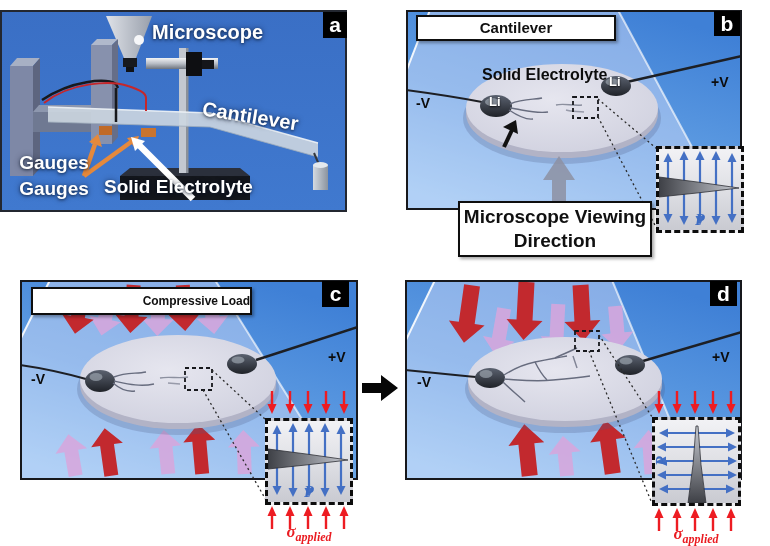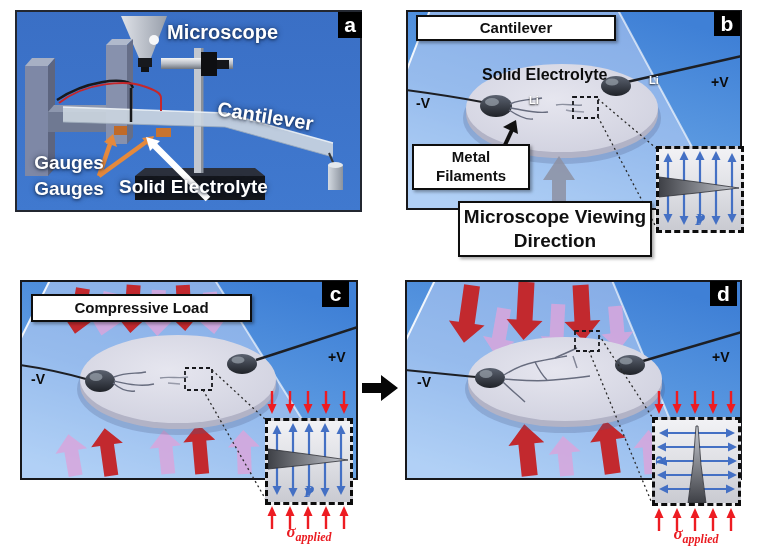--- a/index.html
+++ b/index.html
@@ -8,38 +8,38 @@
   .panel{position:absolute;z-index:1;}
   .panel svg.scene{position:absolute;left:0;top:0;}
   .wbox{position:absolute;background:#ffffff;border:2px solid #0e0e0e;display:flex;
         align-items:center;justify-content:center;text-align:center;font-weight:bold;color:#101010;
         box-shadow:2px 2px 3px rgba(0,0,0,.35);line-height:1.25;z-index:4;}
   .ptag{position:absolute;background:#000;color:#fff;font-weight:bold;font-size:21px;
         display:flex;align-items:center;justify-content:center;z-index:5;}
   .wlab{position:absolute;color:#fff;font-weight:bold;
         text-shadow:0 1px 3px rgba(5,15,35,.7),0 0 6px rgba(5,15,35,.45);z-index:4;white-space:nowrap;}
   .blab{position:absolute;color:#0c0c0c;font-weight:bold;z-index:4;white-space:nowrap;}
-  .li{position:absolute;color:#fff;font-weight:bold;font-size:11px;z-index:4;
-      text-shadow:0 1px 2px rgba(0,0,0,.9);margin-left:40px;}
+  .li{position:absolute;color:#fff;font-weight:bold;font-size:13px;z-index:4;
+      text-shadow:0 1px 2px rgba(0,0,0,.9);}
   .inset{position:absolute;box-sizing:border-box;border:3px dashed #0d0d0d;z-index:3;
          background:linear-gradient(180deg,#f2f2f5 0%,#dddee3 55%,#c9cad1 100%);}
   .pol{position:absolute;color:#3e6cc2;font-family:"Liberation Serif",serif;
        font-style:italic;font-weight:bold;font-size:16px;z-index:4;}
   .sigma{position:absolute;color:#ea1b21;font-family:"Liberation Serif",serif;font-style:italic;
          font-weight:bold;font-size:17px;text-align:center;z-index:4;}
   .sigma sub{font-size:12px;}
   .ovl{position:absolute;z-index:3;}
   #connectors{position:absolute;left:0;top:0;z-index:2;pointer-events:none;}
 </style>
 </head>
 <body>
 
 <div id="stage">
 
-  <div class="panel" style="left:15px;top:10px;width:347px;height:142px;">
+  <div class="panel" style="left:0;top:10px;width:347px;height:142px;">
     <svg class="scene" width="347" height="202" viewBox="0 0 347 202">
       <defs>
         <linearGradient id="aBg" x1="0" y1="0" x2="0" y2="1">
           <stop offset="0" stop-color="#3a6fc5"></stop>
             <stop offset="1" stop-color="#4079cf"></stop>
         </linearGradient>
         <linearGradient id="aCone" x1="0" y1="0" x2="1" y2="0">
           <stop offset="0" stop-color="#dfe2e8"></stop>
             <stop offset="1" stop-color="#989fab"></stop>
         </linearGradient>
@@ -179,23 +179,20 @@
       <rect x="1" y="1" width="334" height="198" fill="none" stroke="#17181c" stroke-width="2"></rect>
     </svg>
     <div class="wbox" style="left:10px;top:5px;width:196px;height:22px;font-size:15px;">
       <span>Cantilever</span>
     </div>
     <div class="blab" style="left:76px;top:56px;font-size:16px;">Solid Electrolyte</div>
     <div class="blab" style="left:10px;top:85px;font-size:14px;">-V</div>
     <div class="blab" style="left:305px;top:64px;font-size:14px;">+V</div>
     <div class="li" style="left:83px;top:84px;">Li</div>
     <div class="li" style="left:203px;top:64px;">Li</div>
-    <div class="wbox" style="left:6px;top:134px;width:118px;height:46px;font-size:15px;padding:0 12px;box-sizing:border-box;">
-      <span>Metal Filaments</span>
-    </div>
     <div class="ptag" style="left:308px;top:1px;width:26px;height:25px;">b</div>
   </div>
 
   <div class="wbox" style="left:458px;top:201px;width:190px;height:52px;font-size:19px;">
     <span>Microscope Viewing Direction</span>
   </div>
   <div class="inset" style="left:656px;top:146px;width:88px;height:87px;">
     <svg width="82" height="81" viewBox="0 0 82 81">
       <defs>
         <linearGradient id="bNeedle" x1="0" y1="0" x2="1" y2="0">
@@ -281,21 +278,21 @@
       <g fill="none" stroke="#676c7e" stroke-width="1.4">
         <path d="M94,97 C106,92 116,94 126,92"></path>
         <path d="M94,101 C108,104 120,107 134,104"></path>
         <path d="M93,103 C100,109 108,112 115,111"></path>
         <path d="M140,98 C150,96 158,99 168,97" opacity="0.7"></path>
         <path d="M148,103 L160,104" opacity="0.6"></path>
       </g>
       <rect x="165" y="88" width="27" height="22" fill="none" stroke="#17181c" stroke-width="1.8" stroke-dasharray="4,3"></rect>
       <rect x="1" y="1" width="336" height="198" fill="none" stroke="#17181c" stroke-width="2"></rect>
     </svg>
-    <div class="wbox" style="left:11px;top:14px;width:217px;height:24px;font-size:15px;">
+    <div class="wbox" style="left:11px;top:7px;width:217px;height:24px;font-size:12px;justify-content:flex-end;">
       <span>Compressive Load</span>
     </div>
     <div class="blab" style="left:11px;top:91px;font-size:14px;">-V</div>
     <div class="blab" style="left:308px;top:69px;font-size:14px;">+V</div>
     <div class="ptag" style="left:302px;top:1px;width:27px;height:26px;">c</div>
   </div>
 
   <svg class="ovl" style="left:262px;top:388px;" width="94" height="30" viewBox="0 0 94 30">
     <g stroke="#ed1c22" stroke-width="2.4" fill="#ed1c22">
       <line x1="10" y1="3" x2="10" y2="17"></line>

